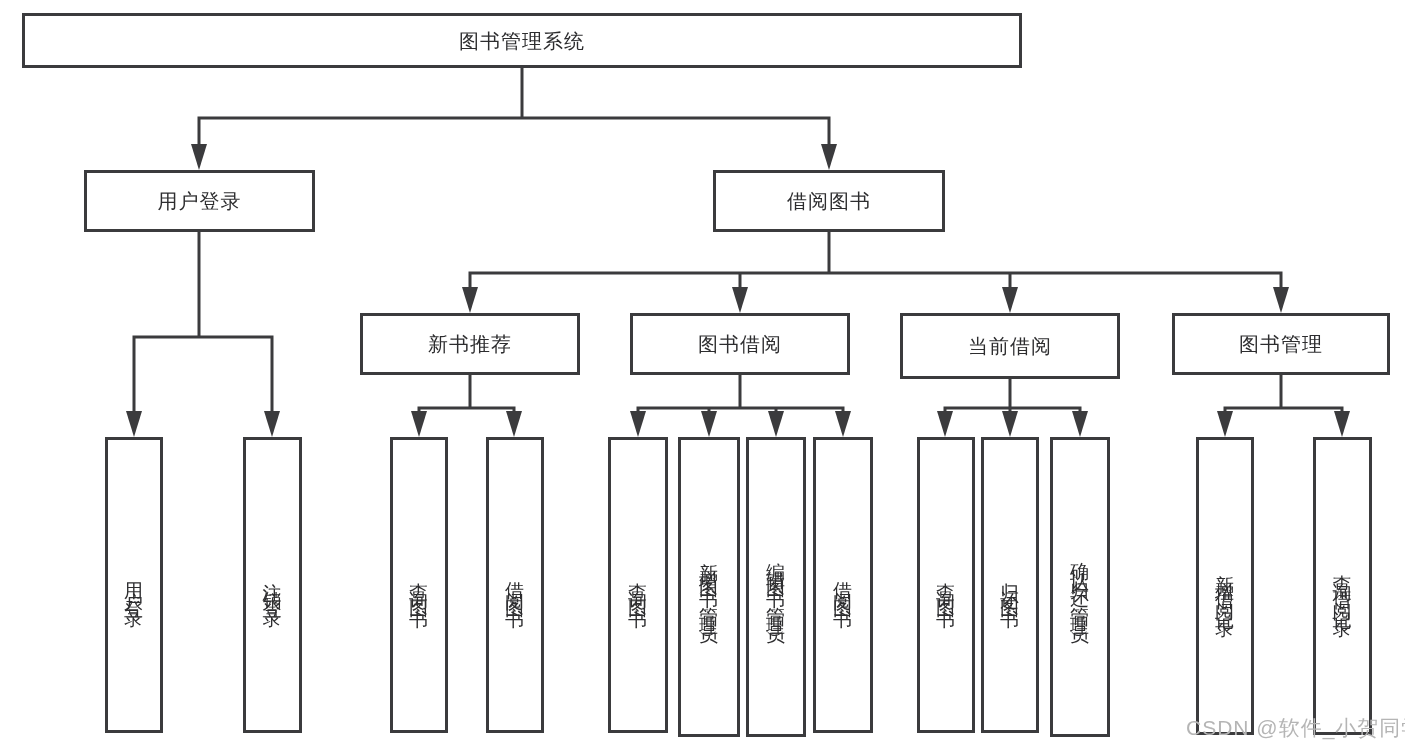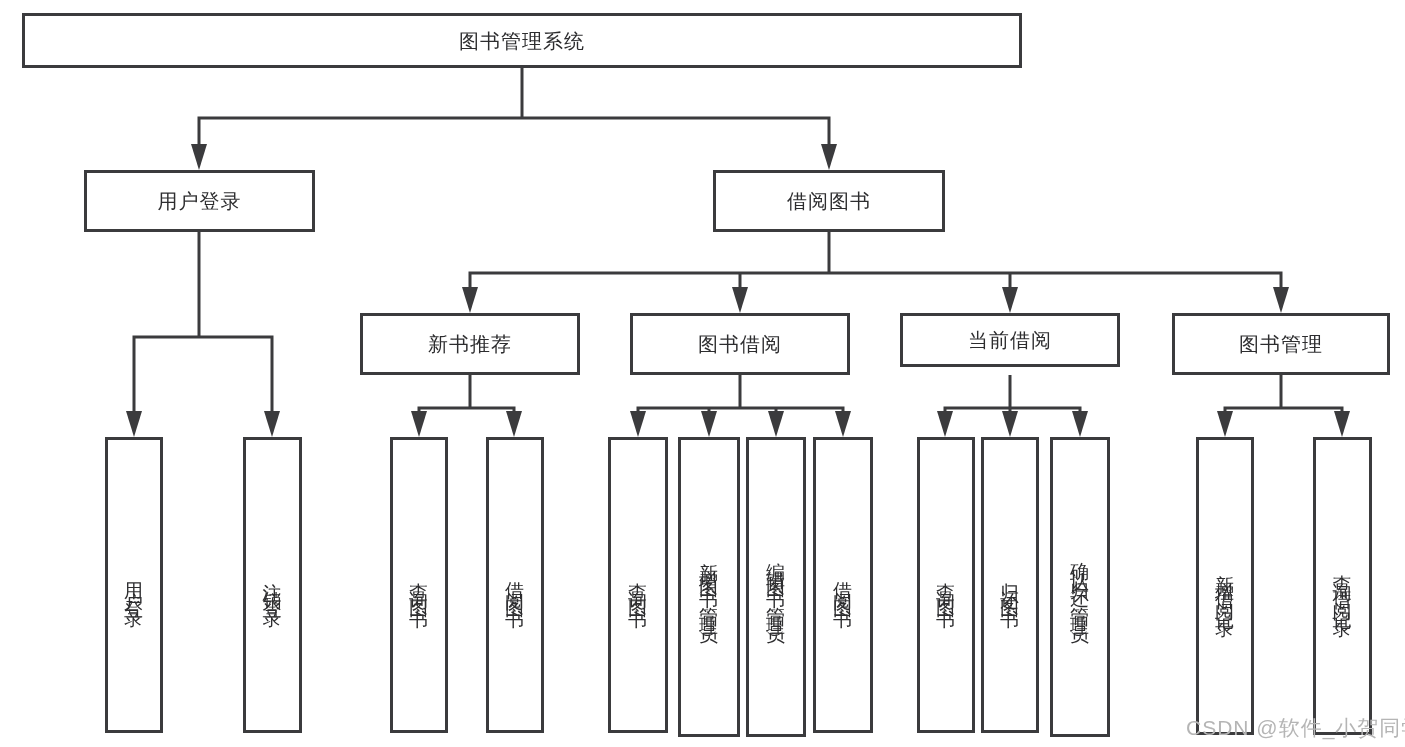--- a/index.html
+++ b/index.html
@@ -95,21 +95,21 @@
   <div class="node" style="left:713px;top:170px;width:232px;height:62px">
     <span>借阅图书</span>
   </div>
 
   <div class="node" style="left:630px;top:313px;width:220px;height:62px">
     <span>图书借阅</span>
   </div>
   <div class="node" style="left:360px;top:313px;width:220px;height:62px">
     <span>新书推荐</span>
   </div>
-  <div class="node" style="left:900px;top:313px;width:220px;height:54px">
+  <div class="node" style="left:900px;top:313px;width:220px;height:66px">
     <span>当前借阅</span>
   </div>
   <div class="node" style="left:1172px;top:313px;width:218px;height:62px">
     <span>图书管理</span>
   </div>
 
   <div class="node v" style="left:105px;top:437px;width:58px;height:296px">
     <span>用户登录</span>
   </div>
   <div class="node v" style="left:243px;top:437px;width:59px;height:296px">

